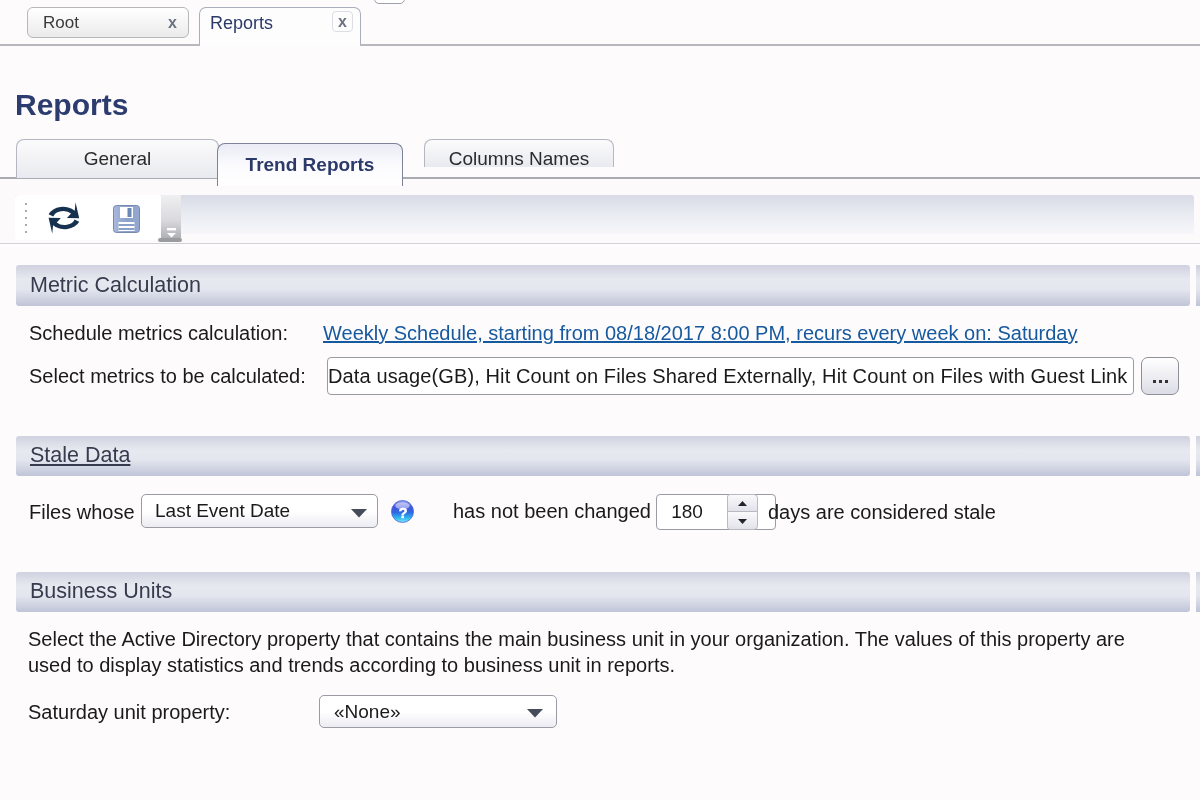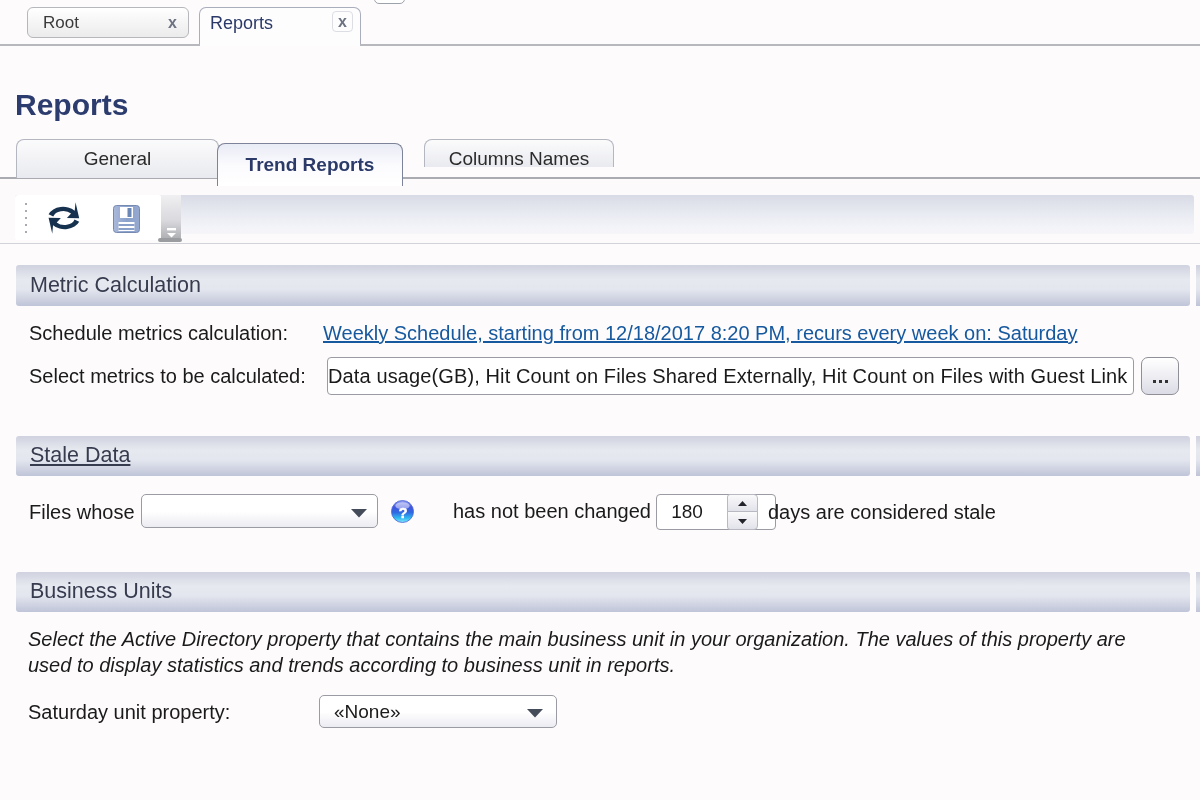--- a/index.html
+++ b/index.html
@@ -68,35 +68,36 @@
   <rect x="3" y="2" width="9" height="2.4" fill="#fff"></rect>
   <polygon points="3,7 12,7 7.5,11.5" fill="#fff"></polygon>
 </svg>
 
 <div class="abs" style="left:16px;top:265px;width:1174px;height:41px;border-radius:3px;background:linear-gradient(180deg,#cfd2df 0%,#e7e9f0 35%,#e3e6ee 60%,#bfc4d8 100%);">
   <div class="abs" style="left:14px;top:0;line-height:40px;font-size:21.5px;color:#363b4e;">Metric Calculation</div>
 </div>
 <div class="abs" style="left:1196px;top:265px;width:4px;height:41px;background:linear-gradient(180deg,#cfd2df 0%,#e7e9f0 35%,#e3e6ee 60%,#bfc4d8 100%);"></div>
 
 <div class="abs" style="left:29px;top:320px;font-size:20px;line-height:26px;color:#1a1a1a;">Schedule metrics calculation:</div>
-<div class="abs" style="left:323px;top:320px;font-size:20px;line-height:26px;color:#17599e;text-decoration:underline;">Weekly Schedule, starting from 12/18/2017 8:20 PM, recurs every week on: Saturday</div>
+<div class="abs" style="left:323px;top:320px;font-size:20px;line-height:26px;color:#17599e;text-decoration:underline;">Weekly Schedule, starting from 08/18/2017 8:00 PM, recurs every week on: Saturday</div>
 
 <div class="abs" style="left:29px;top:363px;font-size:20px;line-height:26px;color:#1a1a1a;">Select metrics to be calculated:</div>
 <div class="abs" style="left:327px;top:357px;width:807px;height:38px;background:#fff;border:1px solid #9b9ba3;border-radius:4px;line-height:36px;font-size:20px;color:#1a1a1a;white-space:nowrap;overflow:hidden;letter-spacing:0.12px;">Data usage(GB), Hit Count on Files Shared Externally, Hit Count on Files with Guest Link</div>
 <div class="abs" style="left:1141px;top:357px;width:38px;height:38px;background:linear-gradient(180deg,#ffffff,#dcdce6);border:1px solid #8f8f98;border-radius:7px;">
   <div class="abs" style="left:11px;top:22px;width:3px;height:3px;background:#333;box-shadow:6px 0 0 #333, 12px 0 0 #333;"></div>
 </div>
 
 <div class="abs" style="left:16px;top:436px;width:1174px;height:40px;border-radius:3px;background:linear-gradient(180deg,#cfd2df 0%,#e7e9f0 35%,#e3e6ee 60%,#bfc4d8 100%);">
   <div class="abs" style="left:14px;top:0;line-height:39px;font-size:21.5px;color:#363b4e;text-decoration:underline;">Stale Data</div>
 </div>
 <div class="abs" style="left:1196px;top:436px;width:4px;height:40px;background:linear-gradient(180deg,#cfd2df 0%,#e7e9f0 35%,#e3e6ee 60%,#bfc4d8 100%);"></div>
 
 <div class="abs" style="left:29px;top:499px;font-size:20px;line-height:26px;color:#1a1a1a;">Files whose</div>
 <div class="abs" style="left:141px;top:494px;width:237px;height:34px;background:linear-gradient(180deg,#ffffff 0%,#ffffff 52%,#ebebf2 100%);border:1px solid #9b9ba3;border-radius:5px;">
+  <div class="abs" style="left:13px;top:0;line-height:32px;font-size:19px;color:#1a1a1a;">Last Event Date</div>
   <svg class="abs" style="right:10px;top:14px;" width="16" height="9" viewBox="0 0 16 9">
       <polygon points="0,0 16,0 8,8.5" fill="#444b59"></polygon>
     </svg>
 </div>
 <svg class="abs" style="left:391px;top:500px;" width="23" height="23" viewBox="0 0 23 23">
   <defs>
     <linearGradient id="helpg" x1="0" y1="0" x2="0" y2="1">
       <stop offset="0" stop-color="#96a3f2"></stop>
         <stop offset="0.3" stop-color="#4054dc"></stop>
         <stop offset="0.55" stop-color="#2f6ae2"></stop>
@@ -122,21 +123,21 @@
       </svg>
   </div>
 </div>
 <div class="abs" style="left:768px;top:499px;font-size:20px;line-height:26px;color:#1a1a1a;">days are considered stale</div>
 
 <div class="abs" style="left:16px;top:572px;width:1174px;height:40px;border-radius:3px;background:linear-gradient(180deg,#cfd2df 0%,#e7e9f0 35%,#e3e6ee 60%,#bfc4d8 100%);padding-left:32px;">
   <div class="abs" style="left:14px;top:0;line-height:39px;font-size:21.5px;color:#363b4e;">Business Units</div>
 </div>
 <div class="abs" style="left:1196px;top:572px;width:4px;height:40px;background:linear-gradient(180deg,#cfd2df 0%,#e7e9f0 35%,#e3e6ee 60%,#bfc4d8 100%);"></div>
 
-<div class="abs" style="left:28px;top:626px;font-size:20px;line-height:26px;color:#1a1a1a;font-style:italic;">Select the Active Directory property that contains the main business unit in your organization. The values of this property are<br>used to display statistics and trends according to business unit in reports.</div>
+<div class="abs" style="left:28px;top:626px;font-size:20px;line-height:26px;color:#1a1a1a;">Select the Active Directory property that contains the main business unit in your organization. The values of this property are<br>used to display statistics and trends according to business unit in reports.</div>
 
 <div class="abs" style="left:28px;top:699px;font-size:20px;line-height:26px;color:#1a1a1a;">Saturday unit property:</div>
 <div class="abs" style="left:319px;top:695px;width:238px;height:33px;background:linear-gradient(180deg,#ffffff 0%,#ffffff 52%,#ebebf2 100%);border:1px solid #9b9ba3;border-radius:5px;">
   <div class="abs" style="left:14px;top:0;line-height:31px;font-size:19px;color:#1a1a1a;">«None»</div>
   <svg class="abs" style="right:13px;top:13px;" width="16" height="9" viewBox="0 0 16 9">
       <polygon points="0,0 16,0 8,8.5" fill="#444b59"></polygon>
     </svg>
 </div>
 
 </body></html>

